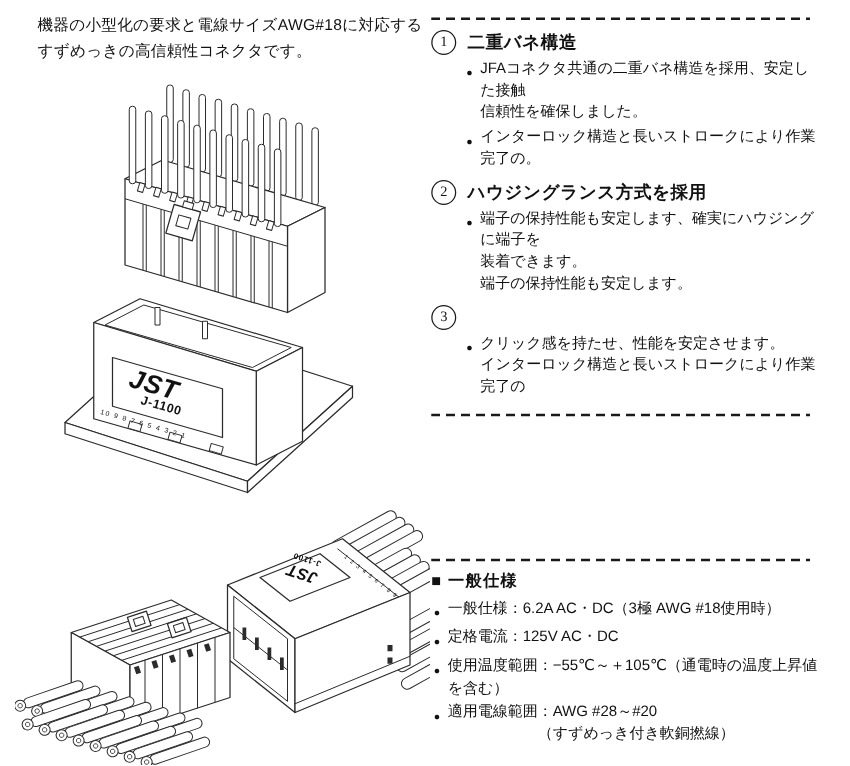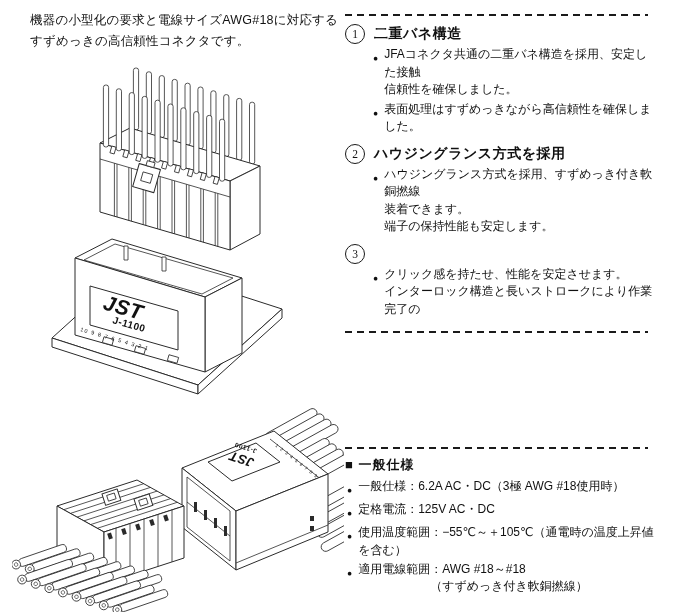--- a/index.html
+++ b/index.html
@@ -275,34 +275,34 @@
       <div class="brow">
         <span class="bmark">●</span>
         <div>
           <div>JFAコネクタ共通の二重バネ構造を採用、安定した接触</div>
           <div>信頼性を確保しました。</div>
         </div>
       </div>
       <div class="brow">
         <span class="bmark">●</span>
         <div>
-          <div>表面処理はすずめっきながら高信頼性を確保しました。</div>
+          <div>インターロック構造と長いストロークにより作業完了の。</div>
         </div>
       </div>
     </div>
 
     <div class="feature">
       <div class="fhead">
         <span class="cnum">2</span>
         <span class="ftitle">ハウジングランス方式を採用</span>
       </div>
       <div class="brow">
         <span class="bmark">●</span>
         <div>
-          <div>ハウジングランス方式を採用、すずめっき付き軟銅撚線</div>
+          <div>端子の保持性能も安定します、確実にハウジングに端子を</div>
           <div>装着できます。</div>
           <div>端子の保持性能も安定します。</div>
         </div>
       </div>
     </div>
 
     <div class="feature">
       <div class="fhead">
         <span class="cnum">3</span>
       </div>
@@ -329,21 +329,21 @@
         <span class="bmark">●</span>
         <div>定格電流：125V AC・DC</div>
       </div>
       <div class="brow">
         <span class="bmark">●</span>
         <div>使用温度範囲：−55℃～＋105℃（通電時の温度上昇値を含む）</div>
       </div>
       <div class="brow">
         <span class="bmark">●</span>
         <div>
-          <div>適用電線範囲：AWG #18～#18</div>
+          <div>適用電線範囲：AWG #28～#20</div>
           <div class="sub">（すずめっき付き軟銅撚線）</div>
 
         </div>
       </div>
 
     </div>
 
   </div>
 
 </div>

